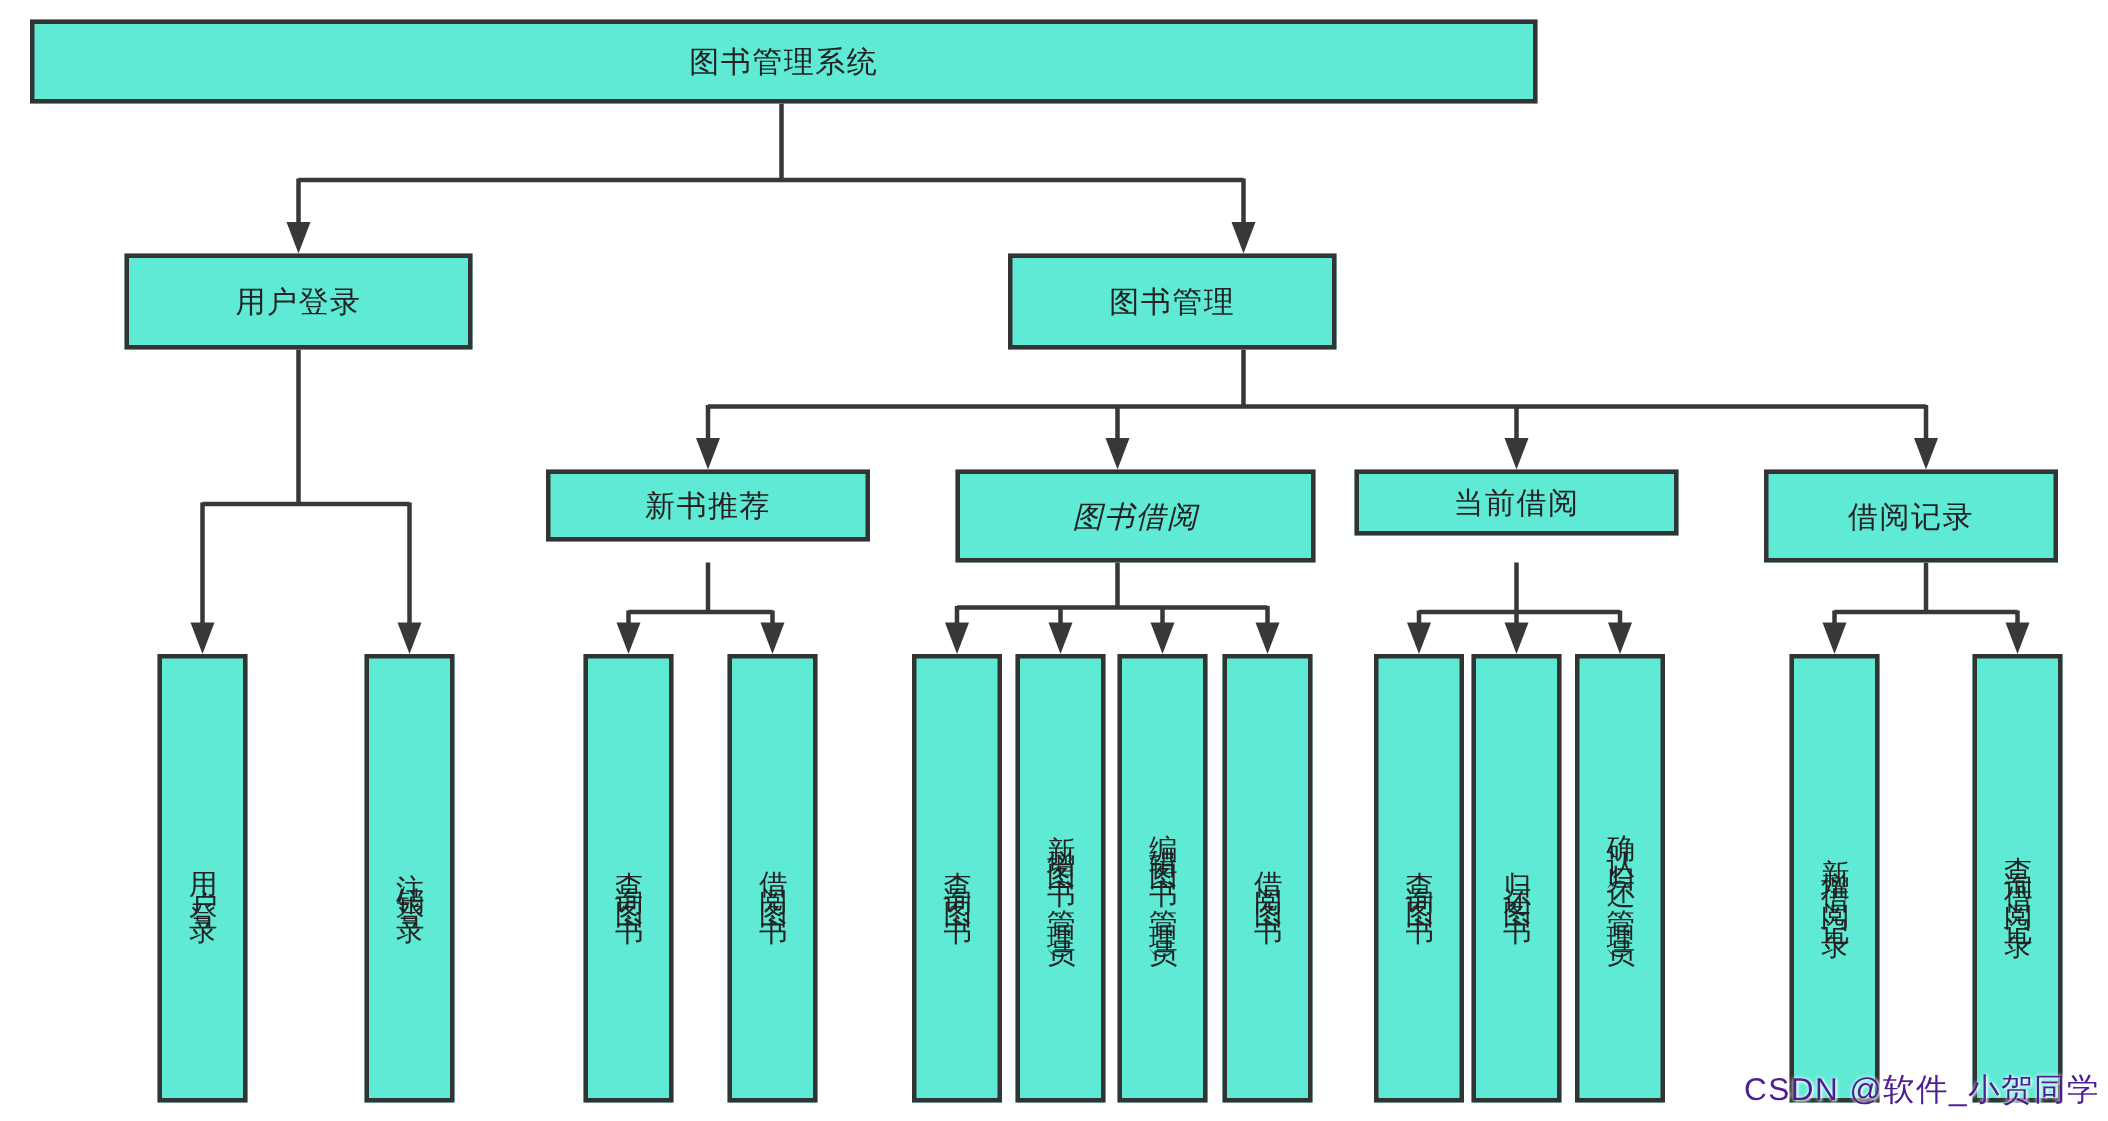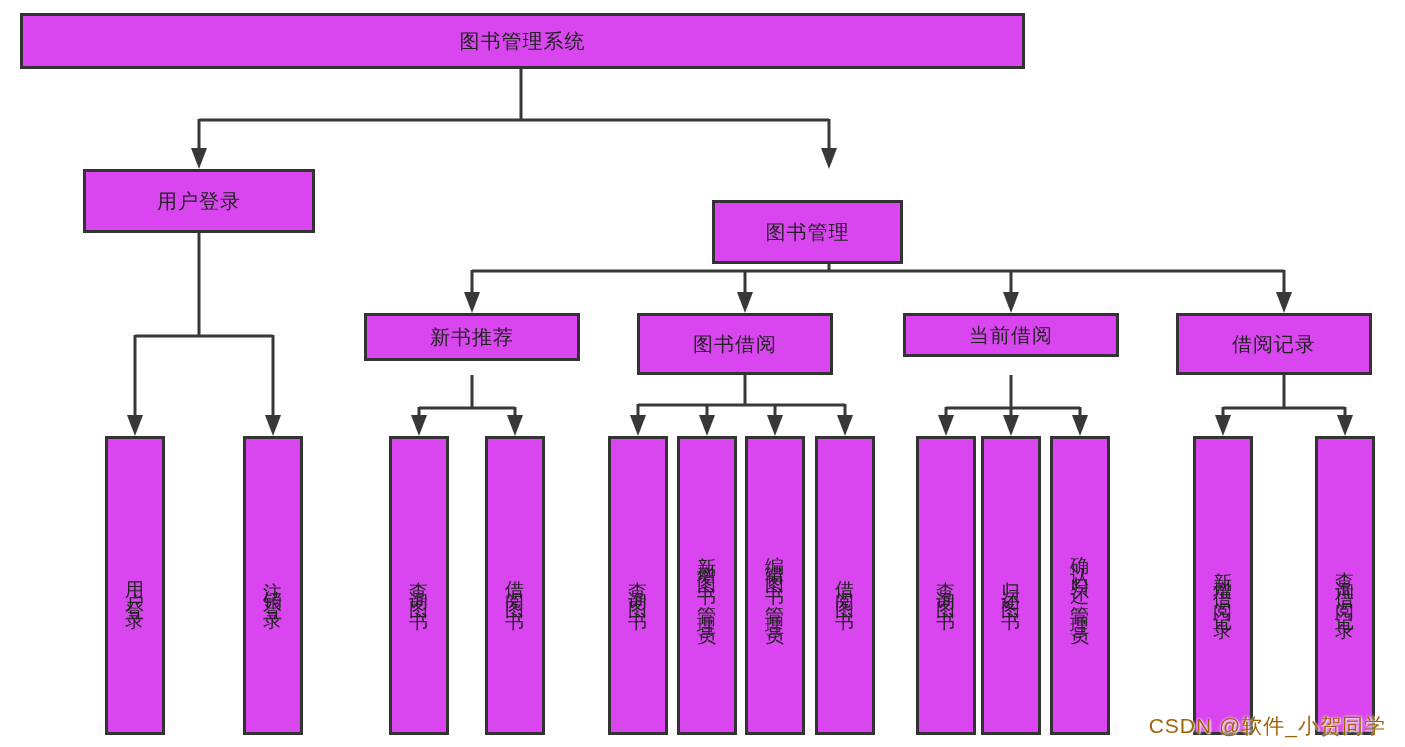--- a/index.html
+++ b/index.html
@@ -13,66 +13,66 @@
   }
   .connectors {
     position: absolute;
     left: 0; top: 0;
     width: 1405px; height: 747px;
   }
   .box {
     position: absolute;
     box-sizing: border-box;
     border: 3px solid #333333;
-    background: #d946ef;
+    background: #5eead4;
     display: flex;
     align-items: center;
     justify-content: center;
     font-size: 20px;
     color: #222222;
     letter-spacing: 1px;
   }
   .vbox {
     writing-mode: vertical-rl;
     text-orientation: mixed;
     font-size: 19px;
     letter-spacing: 10px;
     line-height: 1;
   }
   
   .n-root { left: 20px;  top: 13px;  width: 1005px; height: 56px; }
   
   .n-l2a  { left: 83px;  top: 169px; width: 232px; height: 64px; }
-  .n-l2b  { left: 712px; top: 169px; width: 191px; height: 64px; margin-top: 31px; }
+  .n-l2b  { left: 672px; top: 169px; width: 219px; height: 64px; }
   
   .n-l3a  { left: 364px;  top: 313px; width: 216px; height: 48px; }
-  .n-l3b  { left: 637px;  top: 313px; width: 196px; height: 62px; }
+  .n-l3b  { left: 637px;  top: 313px; width: 240px; height: 62px; font-style: italic; }
   .n-l3c  { left: 903px;  top: 313px; width: 216px; height: 44px; }
   .n-l3d  { left: 1176px; top: 313px; width: 196px; height: 62px; }
   
   .leaf { top: 436px; width: 60px; height: 299px; }
   .n-u1 { left: 105px; }
   .n-u2 { left: 243px; }
   .n-r1 { left: 389px; }
   .n-r2 { left: 485px; }
   .n-b1 { left: 608px; }
   .n-b2 { left: 677px; }
   .n-b3 { left: 745px; }
   .n-b4 { left: 815px; }
   .n-c1 { left: 916px; }
   .n-c2 { left: 981px; }
   .n-c3 { left: 1050px; }
   .n-d1 { left: 1193px; }
   .n-d2 { left: 1315px; }
   .watermark {
     position: absolute;
     top: 712px;
-    right: 19px;
+    right: 5px;
     font-size: 21px;
-    color: #a16207;
+    color: #4c1d95;
     letter-spacing: 1px;
     text-shadow: 0 0 3px #ffffff, 1px 1px 2px #ffffff;
     white-space: nowrap;
   }
 </style>
 </head>
 <body>
 
 <div class="canvas">
 

